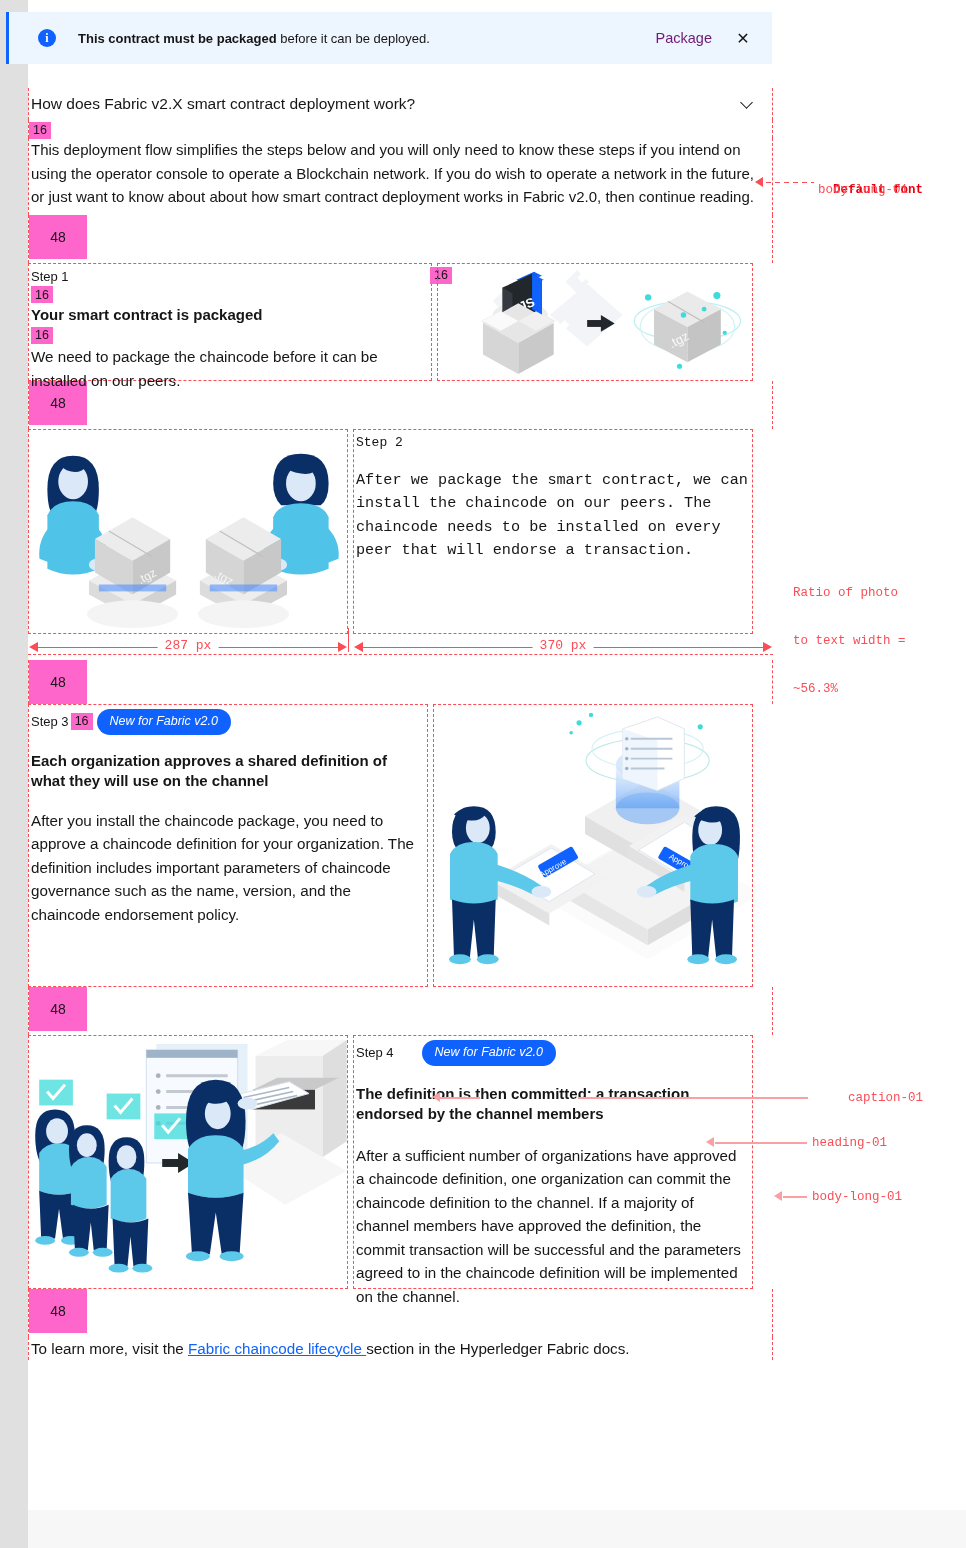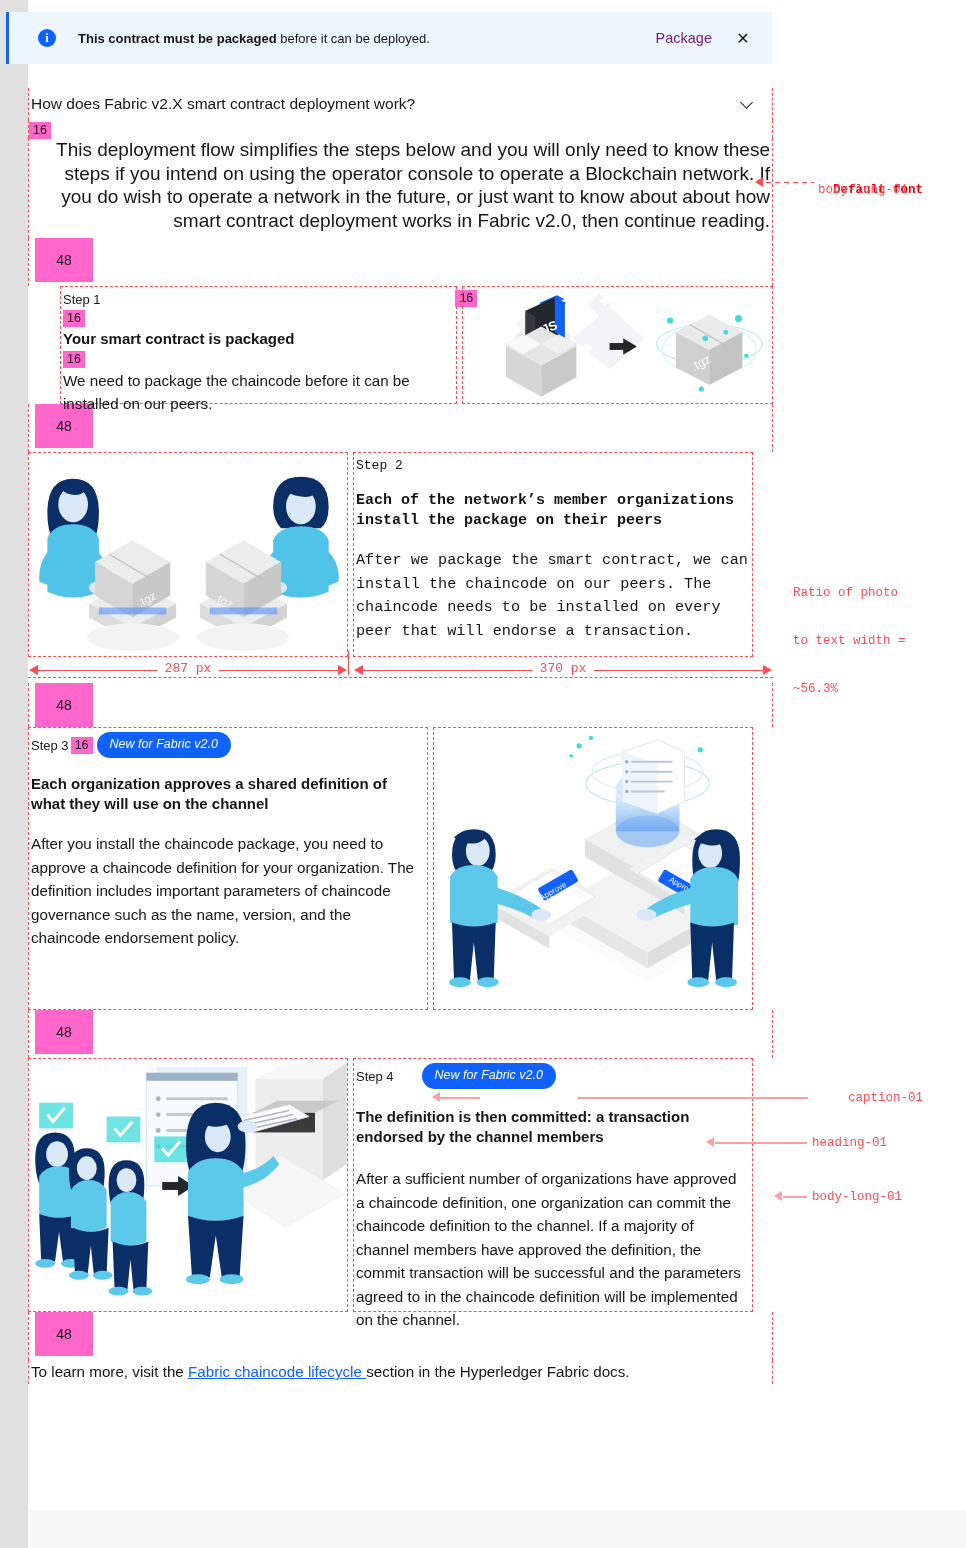--- a/index.html
+++ b/index.html
@@ -80,45 +80,44 @@
     width: 12px; height: 7px;
   }
   .chev::before{
     content:""; position:absolute; left:0; top:0;
     width:8px; height:8px;
     border-right:1.4px solid #161616; border-bottom:1.4px solid #161616;
     transform: rotate(45deg);
   }
 
   .intro {
-    font-size: 19px; line-height: 23.5px; color: #161616;
+    font-size: 15px; line-height: 23.5px; color: #161616;
     border-left: 1px dashed #fa4d56; border-right: 1px dashed #fa4d56;
     padding: 0 2px 6px 2px;
-    text-align: right;
   }
 
   
   .tok {
     background: #ff66cc;
     color: #161616;
     font-size: 12.5px;
     line-height: 1;
     display: inline-flex; align-items: center; justify-content: center;
   }
   .tok-16 { width: 22px; height: 17px; }
   .tok-48 {
     width: 58px; height: 44px;
     font-size: 14px;
   }
   .spacer48 {
     border-left: 1px dashed #fa4d56; border-right: 1px dashed #fa4d56;
     height: 48px;
     display: flex; align-items: flex-start;
   }
-  .spacer48 .tok-48 { margin-left: 6px; }
+  .spacer48 .tok-48 { }
 
   
   .row { display: flex; position: relative; }
   .col-text {
     padding: 4px 4px 8px 2px;
     border: 1px dashed #fa4d56;
   }
   .col-img {
     border: 1px dashed #fa4d56;
     position: relative;
@@ -220,21 +219,21 @@
   <div style="border-left:1px dashed #fa4d56;border-right:1px dashed #fa4d56;height:18px;">
     <span class="tok tok-16">16</span>
   </div>
 
   <div class="intro">This deployment flow simplifies the steps below and you will only need to know these steps if you intend on using the operator console to operate a Blockchain network. If you do wish to operate a network in the future, or just want to know about about how smart contract deployment works in Fabric v2.0, then continue reading.</div>
 
   <div class="spacer48">
     <span class="tok tok-48">48</span>
   </div>
 
-  <div class="row" style="height:118px;padding-left:32px;">
+  <div class="row" style="height:118px;">
     <div class="col-text" style="width:404px;">
       <div class="caption">Step 1</div>
       <span class="tok tok-16">16</span>
       <div class="heading" style="margin-top:2px;">Your smart contract is packaged</div>
       <span class="tok tok-16">16</span>
       <div class="body-long" style="margin-top:1px;">We need to package the chaincode before it can be installed on our peers.</div>
     </div>
     <div style="width:5px;position:relative;">
       <span class="tok tok-16" style="position:absolute;left:-2px;top:4px;">16</span>
     </div>
@@ -347,21 +346,20 @@
           <polygon points="178,110 216,132 216,166 178,144" fill="#d5d5d5"></polygon>
           <polygon points="216,132 254,110 254,144 216,166" fill="#c8c8c8"></polygon>
           <path d="M192,102 L236,128" stroke="#c0c0c0" stroke-width="1.2" fill="none"></path>
           <text x="186" y="148" font-family="Liberation Sans, sans-serif" font-size="12" fill="#f6f6f6" transform="rotate(29 186 148)">.tgz</text>
           <rect x="182" y="156" width="68" height="7" fill="#4589ff" opacity="0.55"></rect>
         </svg>
       </div>
     </div>
     <div class="col-text" style="width:400px;margin-left:5px;font-family:Liberation Mono, monospace;">
       <div class="caption">Step 2</div>
-      <div class="heading" style="margin-top:17px;">Each of the network’s member organizations install the package on their peers</div>
       <div class="body-long" style="margin-top:18px;">After we package the smart contract, we can install the chaincode on our peers. The chaincode needs to be installed on every peer that will endorse a transaction.</div>
     </div>
   </div>
 
   <div style="position:relative;height:26px;padding-left:24px;">
     <div class="tick" style="left:320px;top:-6px;height:24px;"></div>
     <div class="measure" style="left:1px;top:6px;width:318px;">
       <span class="cap-l"></span>
         <span class="line"></span>
         <span class="cap-r"></span>

